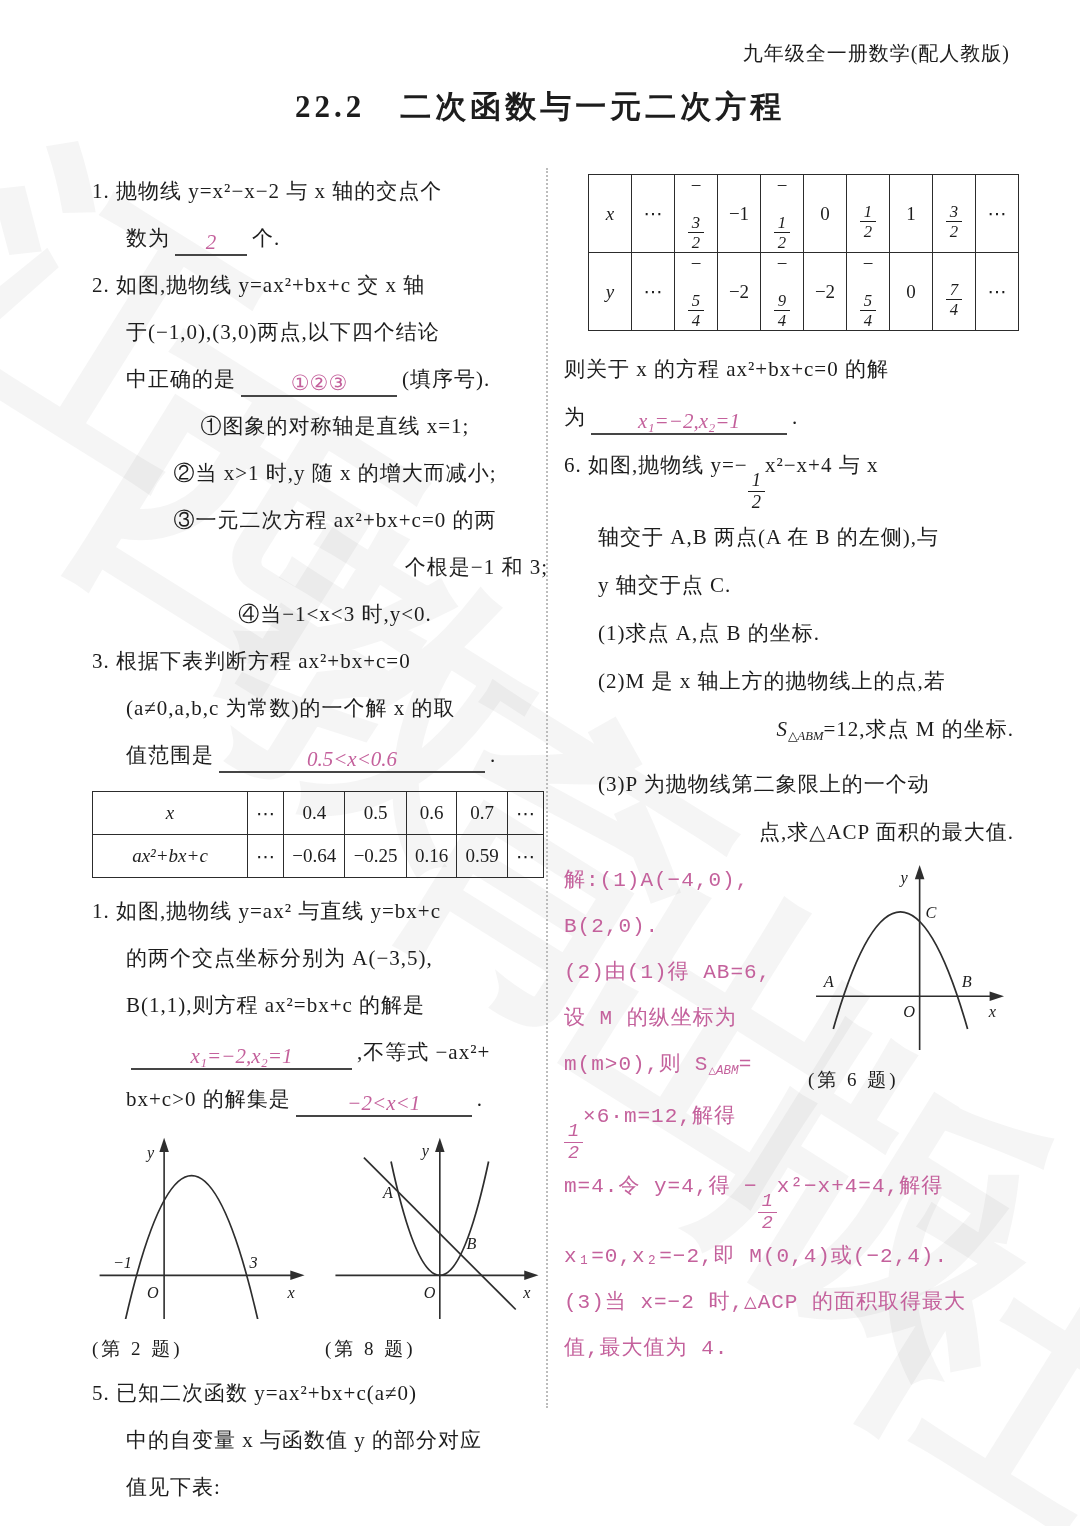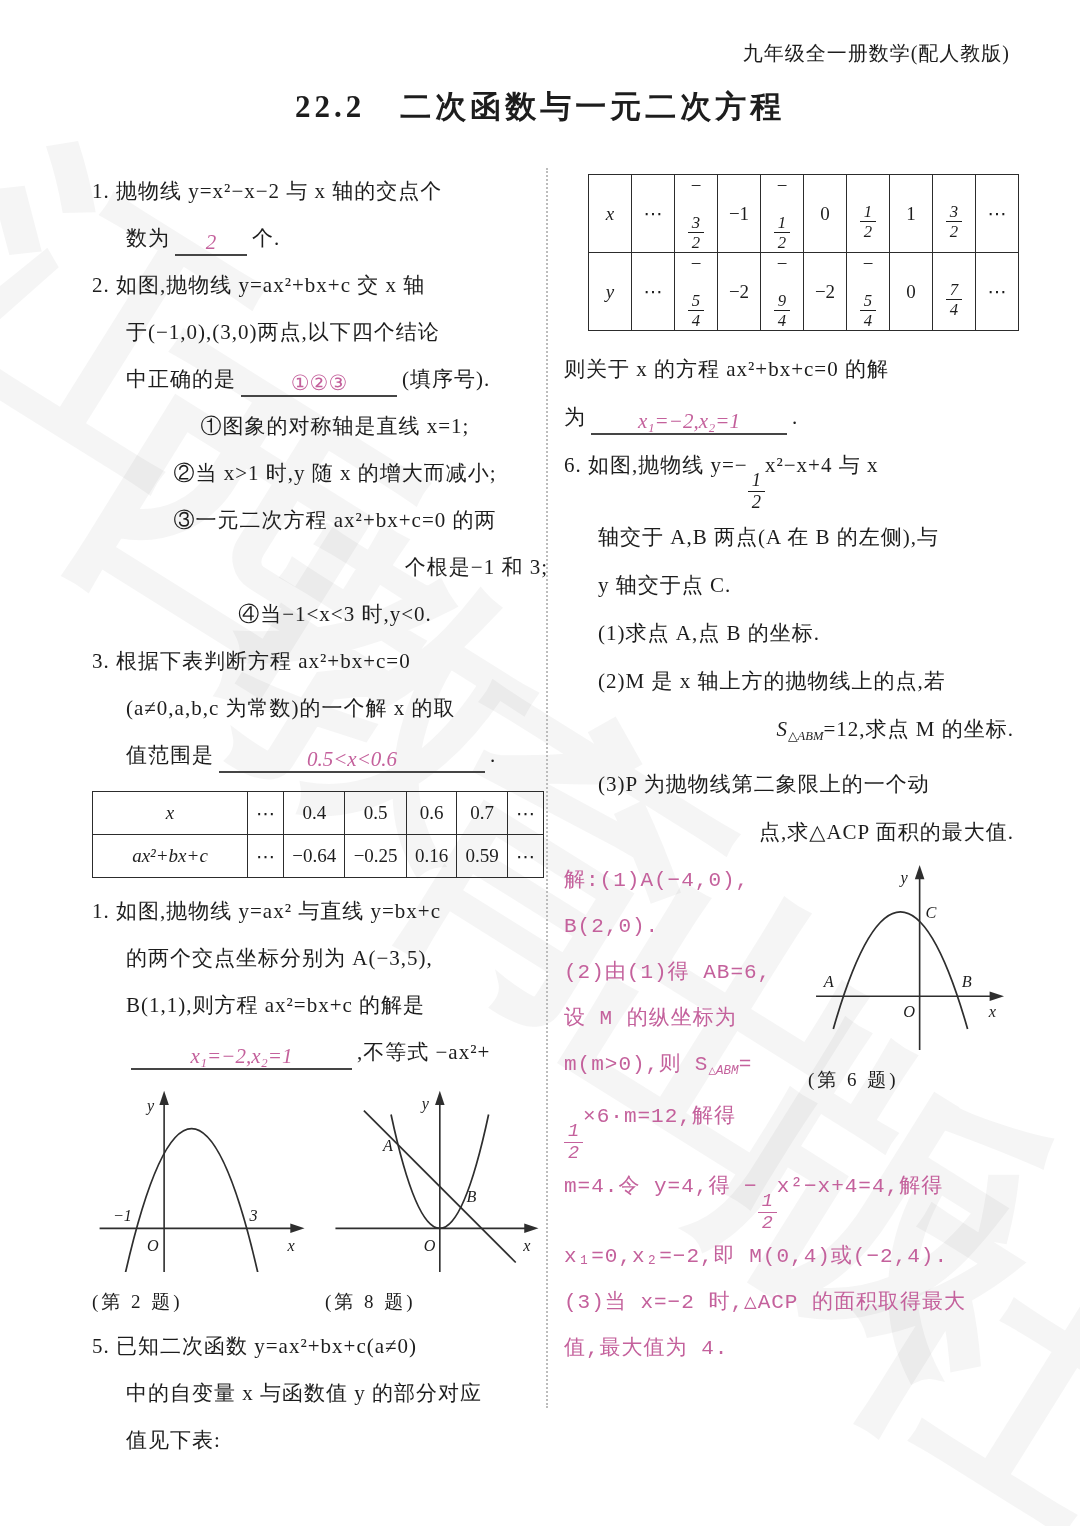--- a/index.html
+++ b/index.html
@@ -109,20 +109,23 @@
         </tr>
       </tbody>
         </table>
 
       <div class="ln">1. 如图,抛物线 y=ax² 与直线 y=bx+c</div>
       <div class="ln w">的两个交点坐标分别为 A(−3,5),</div>
       <div class="ln w">B(1,1),则方程 ax²=bx+c 的解是</div>
       <div class="ln w">
         <span class="ans" style="min-width:205px">x₁=−2,x₂=1</span><span>,不等式 −ax²+</span>
       </div>
+      <div class="ln w">
+        <span>bx+c&gt;0 的解集是</span><span class="ans" style="min-width:160px">−2&lt;x&lt;1</span><span>.</span>
+      </div>
 
       <div class="figs">
         <div class="figbox">
           <svg width="223" height="186" viewBox="0 0 235 196">
             <line x1="8" y1="150" x2="216" y2="150" stroke="#2e2e2e" stroke-width="1.7"></line>
             <polygon points="224,150 209,145 209,155" fill="#2e2e2e"></polygon>
             <line x1="76" y1="196" x2="76" y2="12" stroke="#2e2e2e" stroke-width="1.7"></line>
             <polygon points="76,5 71,20 81,20" fill="#2e2e2e"></polygon>
             <path d="M34.5,200 Q105,-110 175.5,200" fill="none" stroke="#2e2e2e" stroke-width="1.8"></path>
             <text x="58" y="26">y</text>

